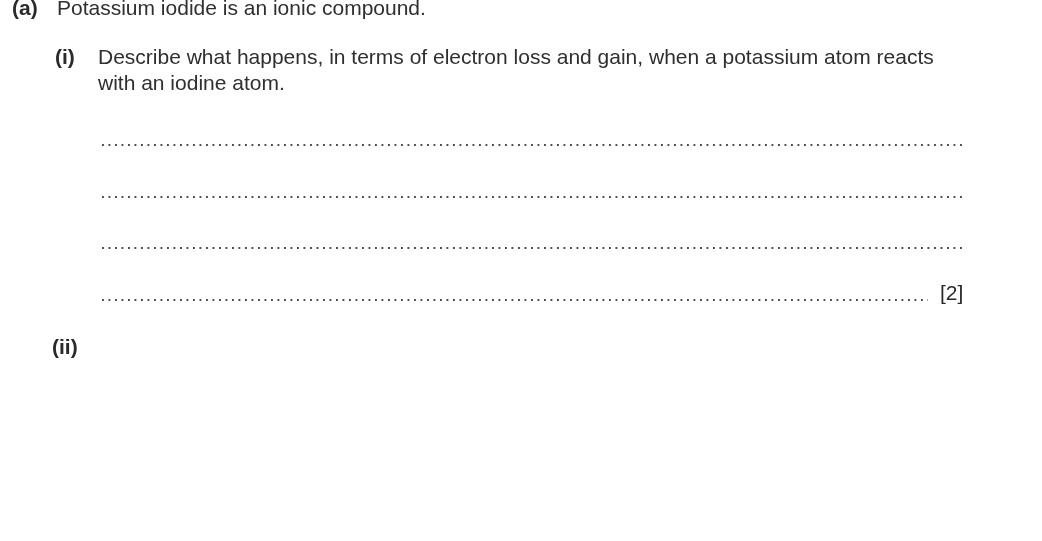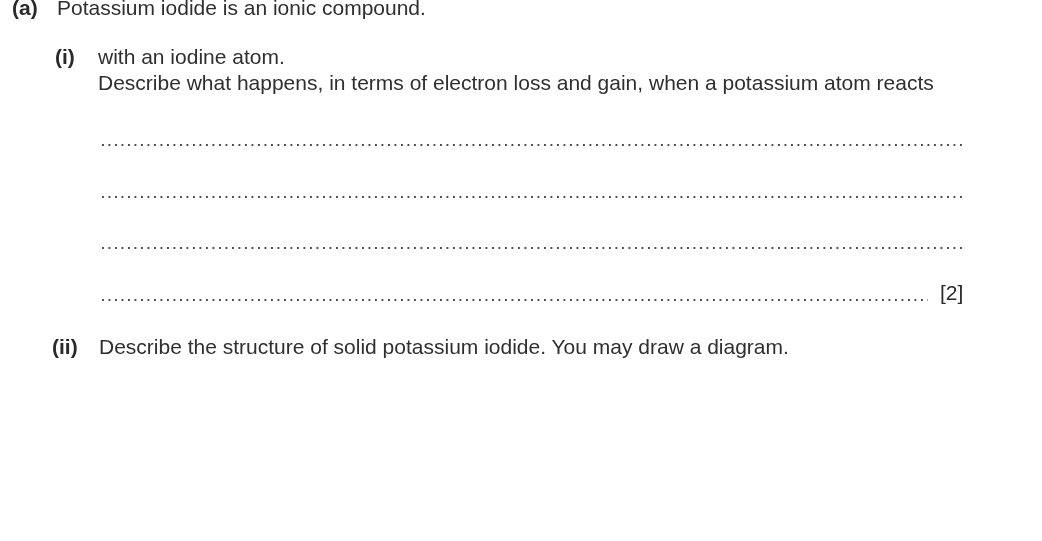--- a/index.html
+++ b/index.html
@@ -58,29 +58,28 @@
 
 <div class="sheet">
 
   <div class="abs row-a">
     <span class="lbl">(a)</span>
     <span class="stem">Potassium iodide is an ionic compound.</span>
   </div>
 
   <span class="abs lbl part-i-lbl">(i)</span>
   <div class="abs part-i-text">
+    <div>Describe what happens, in terms of electron loss and gain, when a potassium atom reacts</div>
     <div>with an iodine atom.</div>
-    <div>Describe what happens, in terms of electron loss and gain, when a potassium atom reacts</div>
   </div>
 
   <div class="abs answer-line line-full line-1"></div>
   <div class="abs answer-line line-full line-2"></div>
   <div class="abs answer-line line-full line-3"></div>
   <div class="abs answer-line line-short line-4"></div>
 
   <span class="abs marks">[2]</span>
 
   <span class="abs lbl part-ii-lbl">(ii)</span>
-  <span class="abs part-ii-text">Describe the structure of solid potassium iodide. You may draw a diagram.</span>
 
   <div class="abs" style="top:370px; left:0; width:1042px; height:171px;"></div>
 
 </div>
 
 </body></html>

